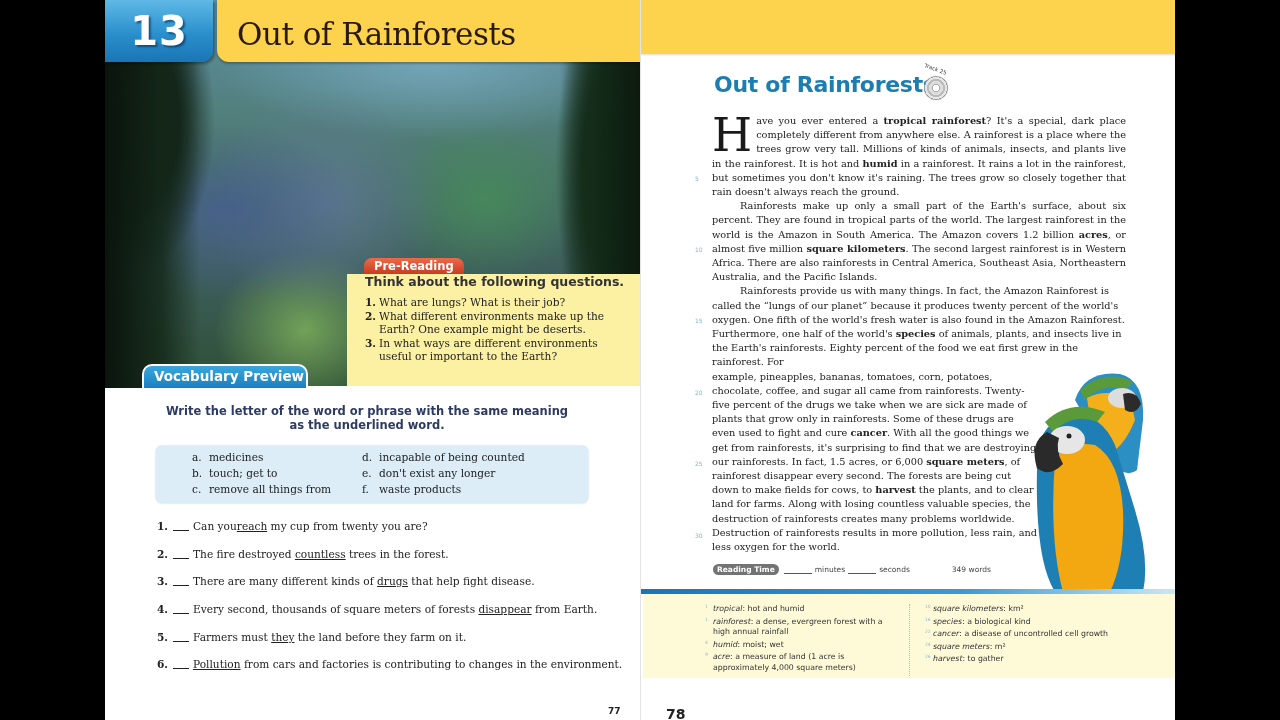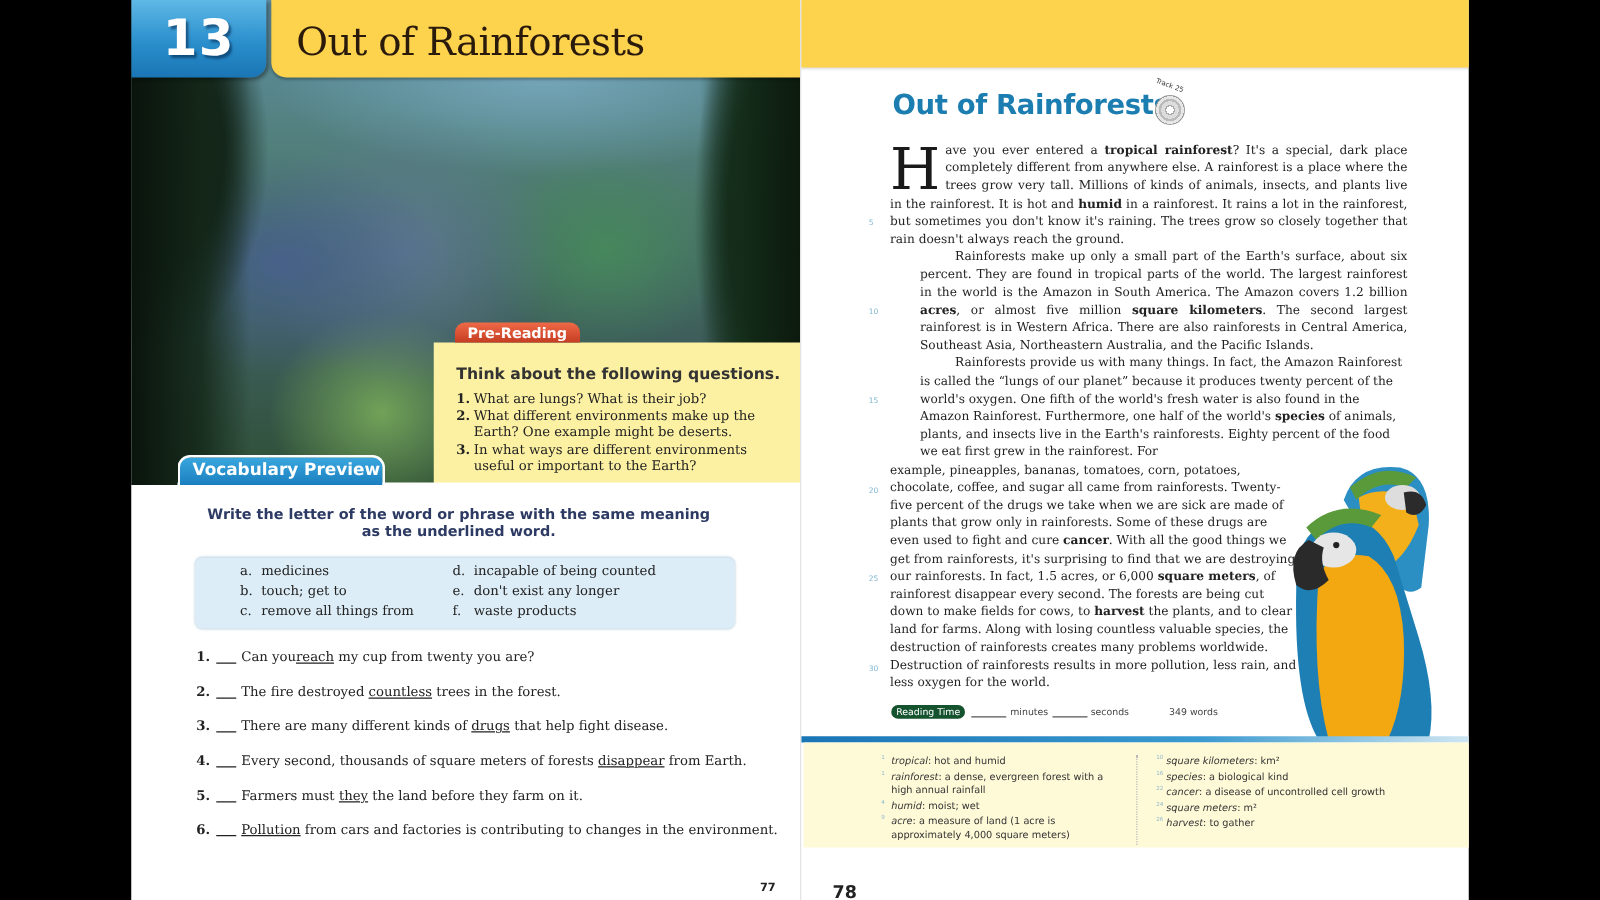--- a/index.html
+++ b/index.html
@@ -33,21 +33,21 @@
   .title-bar { position: absolute; left: 112px; top: 0; width: 423px; height: 62px;
     background: #fdd24d; border-bottom-left-radius: 12px; z-index: 2;
     box-shadow: 0 2px 2px rgba(0,0,0,0.25); }
   .title-bar-text { position: absolute; left: 20px; top: 16px; font-family: "DejaVu Serif", serif;
     font-size: 31px; color: #2a1a0c; letter-spacing: -0.5px; }
 
   .pre-reading-tab { position: absolute; left: 259px; top: 258px; height: 16px; padding: 0 10px;
     background: linear-gradient(180deg, #ef6a47, #c63d22); border-top-left-radius: 8px; border-top-right-radius: 8px;
     color: #fff; font-family: "DejaVu Sans", sans-serif; font-weight: bold; font-size: 11.5px; line-height: 16px; z-index: 3; }
   .pre-reading-box { position: absolute; left: 242px; top: 274px; width: 293px; height: 113px;
-    background: #fcf0a3; z-index: 2; padding: 17px 0 0 18px; }
+    background: #fcf0a3; z-index: 2; padding: 0 0 0 18px; }
   .pre-reading-heading { font-family: "DejaVu Sans", sans-serif; font-weight: bold; font-size: 12.5px; color: #333; margin-bottom: 7px; }
   .pre-q { display: flex; font-size: 10.6px; line-height: 13px; color: #222; margin-bottom: 1px; }
   .pre-q-num { width: 14px; font-weight: bold; flex: none; }
 
   .vocab-tab { position: absolute; left: 37px; top: 364px; width: 166px; height: 24px;
     background: linear-gradient(180deg, #39a7de, #1b7fbf); border: 2px solid #fff; border-bottom: none;
     border-top-left-radius: 10px; border-top-right-radius: 10px; z-index: 3;
     color: #fff; font-family: "DejaVu Sans", sans-serif; font-weight: bold; font-size: 13.5px; line-height: 20px; padding-left: 10px; }
   .vocab-rule { position: absolute; left: 37px; top: 386px; width: 498px; height: 3px; background: #fff; z-index: 2; }
 
@@ -70,32 +70,32 @@
   .top-band { position: absolute; left: 0; top: 0; width: 535px; height: 54px; background: #fdd24d;
     box-shadow: 0 1px 2px rgba(0,0,0,0.15); }
   .reading-title { position: absolute; left: 73px; top: 72px; font-family: "DejaVu Sans", sans-serif; font-weight: bold;
     font-size: 22px; color: #1b7db0; letter-spacing: -0.3px; }
   .cd-icon { position: absolute; left: 283px; top: 76px; width: 24px; height: 24px; border-radius: 50%;
     background: radial-gradient(circle, #fff 0 3px, #aaa 3px 4px, #ddd 4px 7px, #bbb 7px 9px, #e6e6e6 9px 11px, #999 11px 12px); }
   .track-label { position: absolute; left: 283px; top: 66px; font-family: "DejaVu Sans", sans-serif; font-size: 5.5px; color: #333; transform: rotate(20deg); }
 
   .body-text { position: absolute; left: 71px; top: 114px; width: 414px; font-size: 9.75px; line-height: 14.2px; color: #222; text-align: justify; }
   .body-text p { margin: 0; }
-  .body-text .indent { text-indent: 28px; margin-left: 24px; }
+  .body-text .indent { text-indent: 28px; }
   .dropcap { float: left; font-family: "DejaVu Serif", serif; font-size: 46px; line-height: 38px; margin: 2px 4px 0 0; color: #1a1a1a; }
   .narrow { width: 325px; }
   .line-no { position: absolute; left: 54px; font-family: "DejaVu Sans", sans-serif; font-size: 6px; color: #7fb6cf; }
 
   .parrots { position: absolute; left: 384px; top: 360px; width: 140px; height: 232px; }
 
   .reading-time-row { position: absolute; left: 72px; top: 564px; display: flex; align-items: center;
     font-family: "DejaVu Sans", sans-serif; font-size: 7.5px; color: #444; }
-  .rt-pill { background: #14532d; color: #fff; font-weight: normal; font-size: 7.5px; padding: 1px 4px; border-radius: 6px; margin-right: 2px; }
+  .rt-pill { background: #737373; color: #fff; font-weight: bold; font-size: 7.5px; padding: 1px 4px; border-radius: 6px; margin-right: 2px; }
   .rt-blank { display: inline-block; width: 28px; border-bottom: 1px solid #555; margin: 0 3px; height: 8px; }
-  .rt-words { margin-left: 32px; }
+  .rt-words { margin-left: 42px; }
 
   .blue-rule { position: absolute; left: 0; top: 589px; width: 535px; height: 5px;
     background: linear-gradient(90deg, #1a75b5 0%, #3b9ad0 60%, #cfe6f2 100%); }
   .gloss { position: absolute; left: 2px; top: 594px; width: 535px; height: 84px; background: #fef9d7; }
   .gloss-col { position: absolute; top: 10px; font-family: "DejaVu Sans", sans-serif; font-size: 7.8px; line-height: 10.5px; color: #333; }
   .gloss-item { position: relative; padding-left: 8px; margin-bottom: 2px; }
   .gloss-ln { position: absolute; left: 0; top: -2px; font-size: 4.5px; color: #8fb9cf; }
   .gloss-term { font-style: italic; }
   .gloss-divider { position: absolute; left: 266px; top: 10px; height: 72px; border-left: 1px dotted #bbb; }
   .page-num-right { position: absolute; left: 25px; top: 706px; font-family: "DejaVu Sans", sans-serif; font-weight: bold; font-size: 14px; color: #222; }

